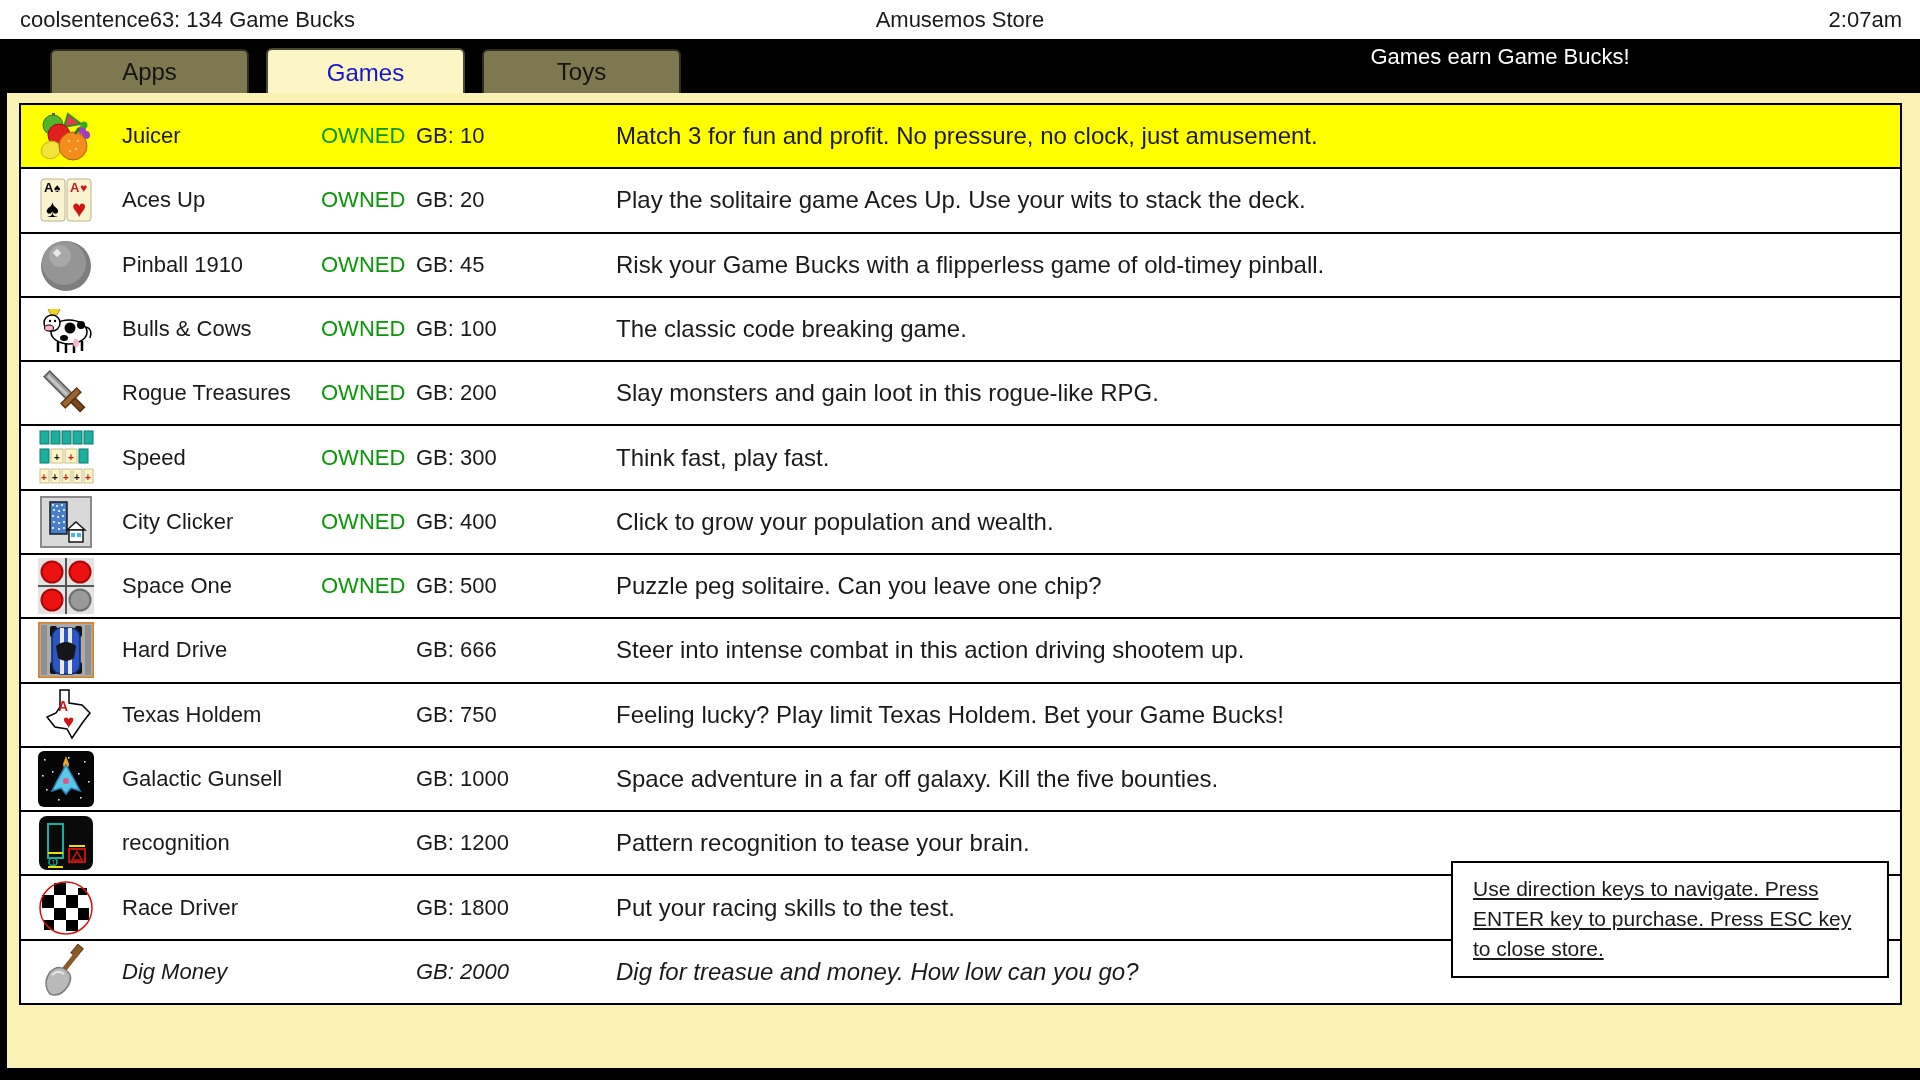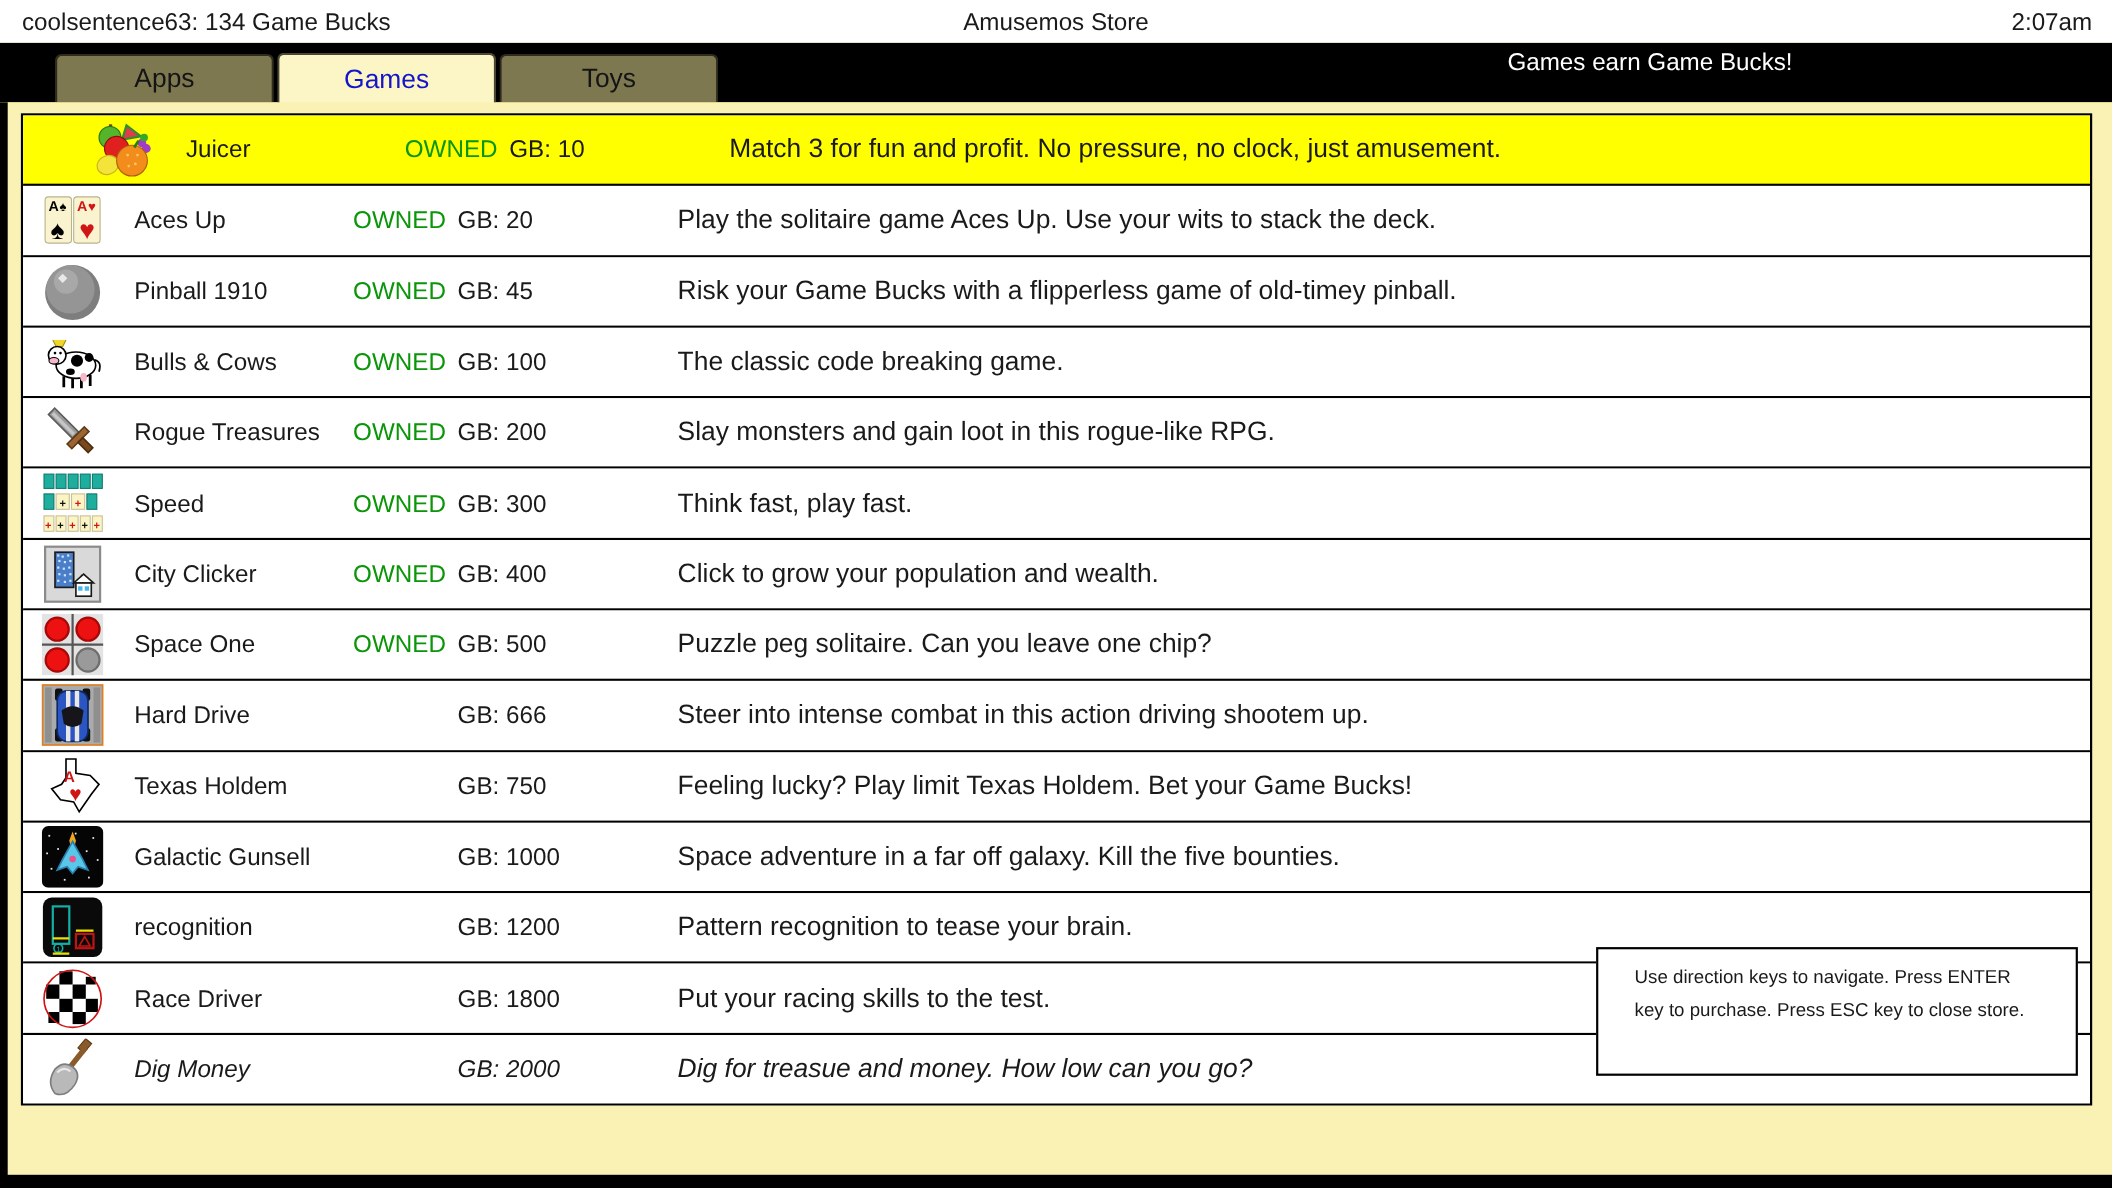--- a/index.html
+++ b/index.html
@@ -11,46 +11,46 @@
   body{font-family:"Liberation Sans",sans-serif;color:#1a1a1a;background:#000;}
   #page{position:relative;width:1920px;height:1080px;background:#fde047;}
 
   .topbar{position:absolute;top:0;left:0;width:1920px;height:39px;background:#fff;
           display:flex;align-items:center;font-size:22px;}
   .topbar .left{position:absolute;left:20px;}
   .topbar .center{position:absolute;left:0;width:100%;text-align:center;}
   .topbar .right{position:absolute;right:18px;}
 
   .band{position:absolute;top:39px;left:0;width:1920px;height:54px;background:#000;}
-  .tabs{position:absolute;left:50px;bottom:0;display:flex;gap:3px;align-items:flex-end;}
+  .tabs{position:absolute;left:50px;bottom:0;display:flex;gap:17px;align-items:flex-end;}
   .tab{width:199px;height:44px;background:var(--olive);border:2px solid #2f2b1e;
        border-bottom:none;border-radius:6px 6px 0 0;display:flex;align-items:center;
        justify-content:center;font-size:24px;color:#141414;}
   .tab.selected{background:var(--tab-cream);color:var(--tabblue);height:47px;margin-bottom:-2px;border-color:#4a4733;}
   .promo{position:absolute;left:1080px;width:840px;top:0;height:36px;display:flex;
          align-items:center;justify-content:center;color:#fff;font-size:22px;}
 
   .bodyarea{position:absolute;top:93px;left:0;width:1920px;height:987px;
             background:var(--body-cream);border-left:7px solid #000;border-bottom:12px solid #000;}
 
   .list{position:absolute;left:12px;top:10px;width:1883px;height:902px;background:#fff;
         border:2px solid #000;display:flex;flex-direction:column;}
   .row{flex:1 1 0;display:flex;align-items:center;border-bottom:2px solid #000;background:#fff;min-height:0;}
   .row:last-child{border-bottom:none;font-style:italic;}
-  .row.selected{background:var(--highlight);padding-left:47px;}
+  .row.selected{background:var(--highlight);}
   .cell-icon{width:60px;height:56px;margin-left:15px;flex:0 0 auto;display:flex;
              align-items:center;justify-content:center;}
   .cell-icon svg{width:56px;height:56px;display:block;}
   .cell-name{width:199px;margin-left:26px;flex:0 0 auto;font-size:22px;white-space:nowrap;}
   .cell-owned{width:95px;flex:0 0 auto;font-size:22px;color:var(--owned);white-space:nowrap;}
   .cell-price{width:200px;flex:0 0 auto;font-size:22px;white-space:nowrap;}
   .cell-desc{flex:1 1 auto;font-size:24px;white-space:nowrap;overflow:hidden;}
 
   .tooltip{position:absolute;left:1451px;top:861px;width:438px;height:117px;background:#fff;
-           border:2px solid #000;padding:11px 33px;font-size:17px;line-height:30px;z-index:5;}
+           border:2px solid #000;padding:11px 20px;font-size:21px;line-height:30px;z-index:5;text-decoration:underline;}
 </style>
 </head>
 <body>
 
 <div id="page">
 
   <div class="topbar">
     <span class="left">coolsentence63: 134 Game Bucks</span>
     <span class="center">Amusemos Store</span>
     <span class="right">2:07am</span>

